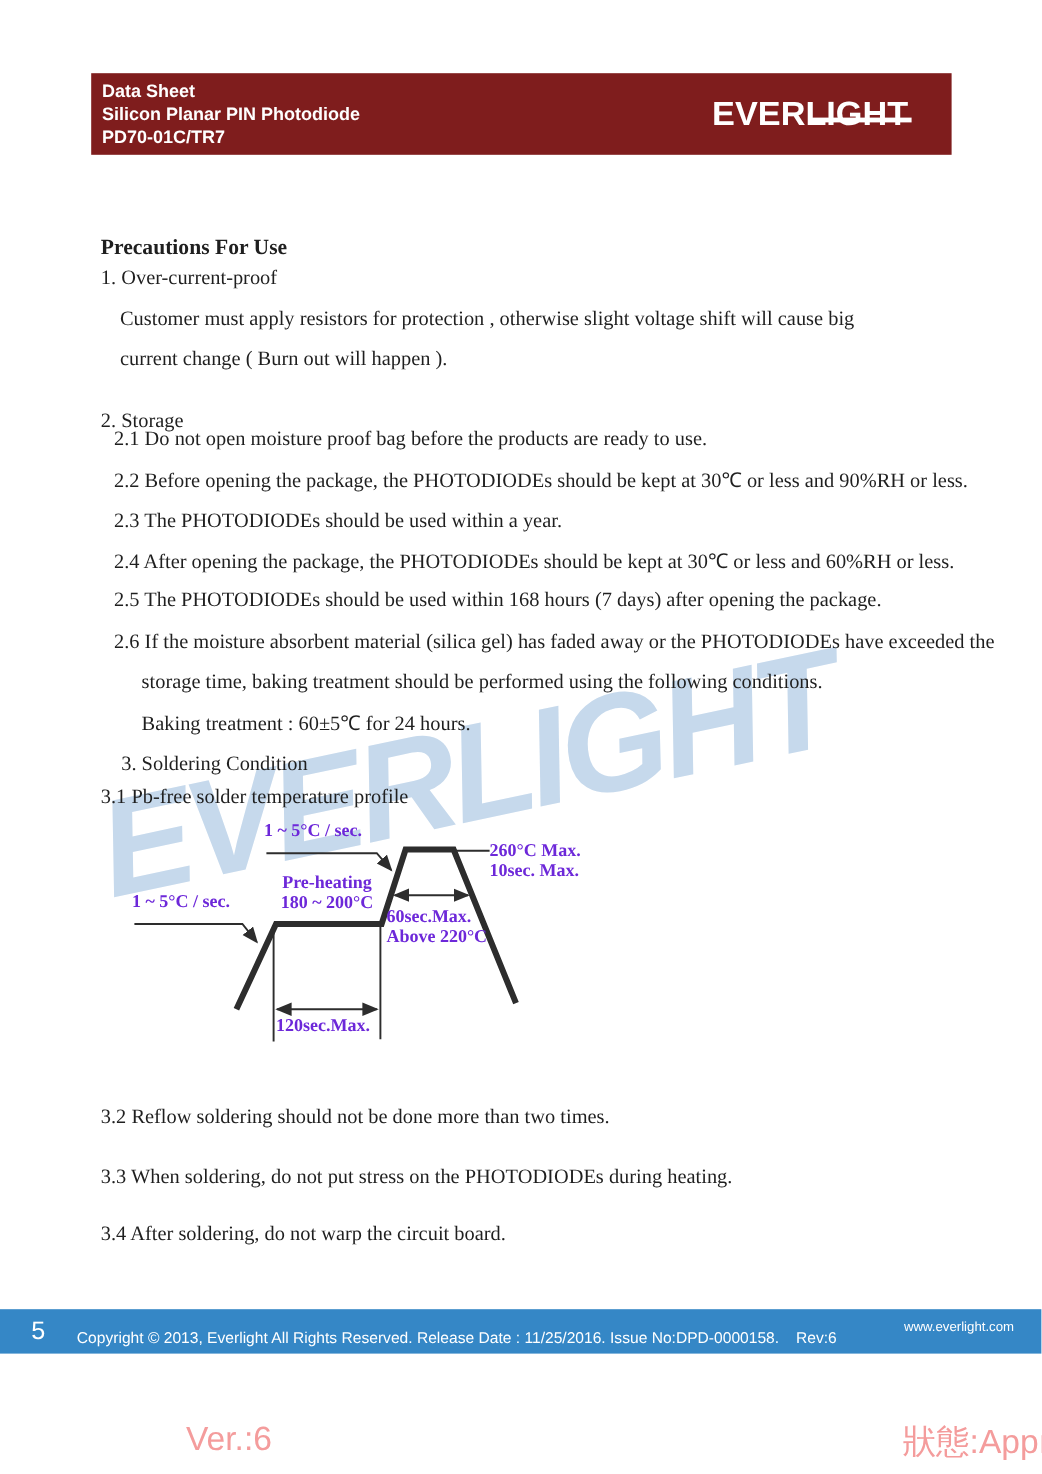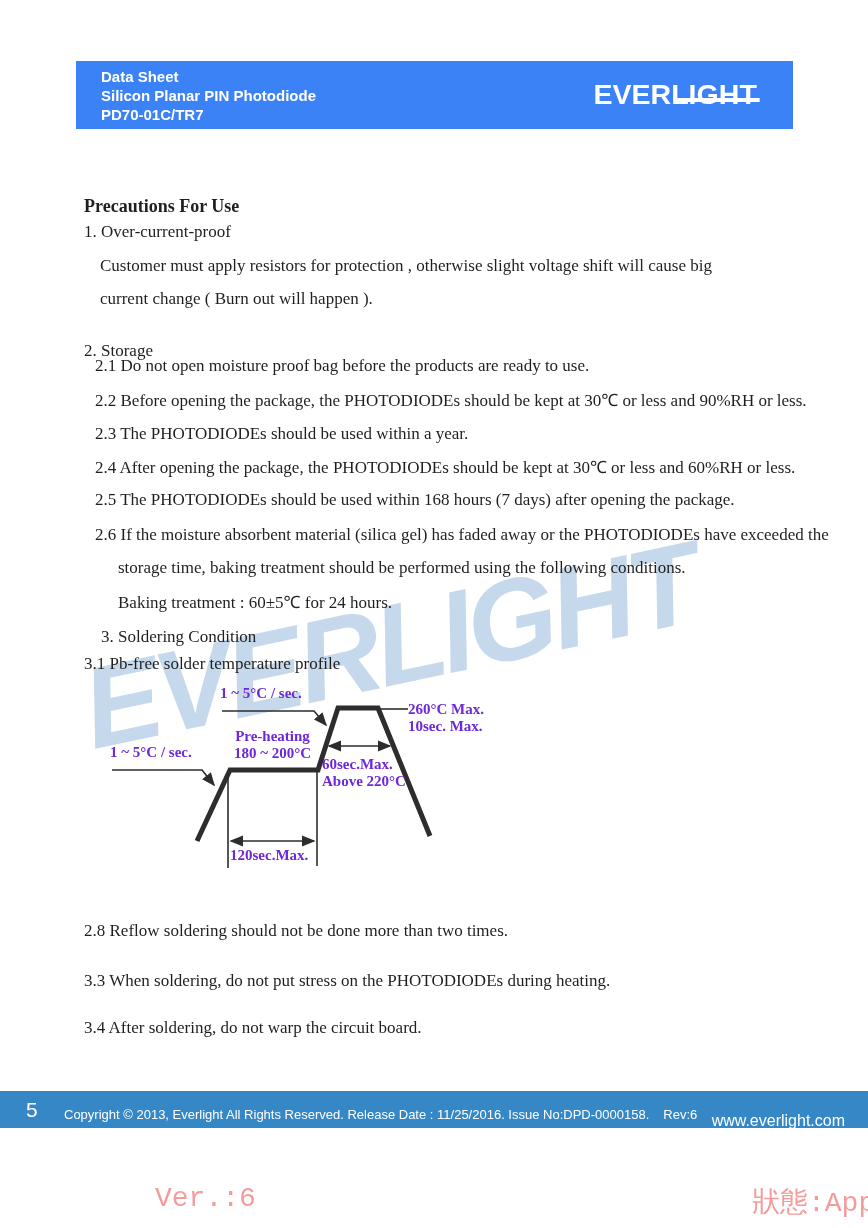--- a/index.html
+++ b/index.html
@@ -28,26 +28,25 @@
     z-index:0;
     white-space:nowrap;
     user-select:none;
   }
 
   
   .header-bar {
     position:absolute;
     left:76px; top:61px;
     width:717px; height:68px;
-    background:#3b82f6;
+    background:#7f1d1d;
     z-index:2;
     display:flex;
     justify-content:space-between;
     align-items:center;
-    padding-left:16px;
   }
   .header-titles {
     padding:6px 0 0 9px;
     align-self:flex-start;
     font-family:"Liberation Sans", sans-serif;
     font-size:15px;
     font-weight:bold;
     color:#ffffff;
     line-height:19px;
   }
@@ -111,30 +110,30 @@
   .page-number {
     position:absolute; left:26px; top:7px;
     font-size:21px;
   }
   .footer-copy {
     position:absolute; left:64px; top:16px;
     font-size:13px;
   }
   .footer-copy .rev { margin-left:14px; }
   .footer-site {
-    position:absolute; right:23px; top:21px;
-    font-size:16px;
+    position:absolute; right:23px; top:9px;
+    font-size:11px;
   }
 
   
   .revision-line {
     position:absolute;
     left:0; top:1183px;
     width:868px; height:34px;
-    font-family:Liberation Mono, monospace;
+    font-family:Liberation Sans, sans-serif;
     font-size:28px;
     color:#f49c9c;
     white-space:nowrap;
     overflow:hidden;
     z-index:3;
   }
   .rev-ver     { position:absolute; left:155px; top:0; }
   .rev-date    { position:absolute; left:306px; top:0; }
   .rev-status  { position:absolute; left:752px; top:0; }
 </style>
@@ -160,21 +159,21 @@
 <div class="doc-line" style="left:95px;  top:356px;">2.1 Do not open moisture proof bag before the products are ready to use.</div>
 <div class="doc-line" style="left:95px;  top:388px;">2.2 Before opening the package, the PHOTODIODEs should be kept at 30℃  or less and 90%RH or less.</div>
 <div class="doc-line" style="left:95px;  top:424px;">2.3 The PHOTODIODEs should be used within a year.</div>
 <div class="doc-line" style="left:95px;  top:455px;">2.4 After opening the package, the PHOTODIODEs should be kept at 30℃  or less and 60%RH or less.</div>
 <div class="doc-line" style="left:95px;  top:490px;">2.5 The PHOTODIODEs should be used within 168 hours (7 days) after opening the package.</div>
 <div class="doc-line" style="left:95px;  top:525px;">2.6 If the moisture absorbent material (silica gel) has faded away or the PHOTODIODEs have exceeded the</div>
 <div class="doc-line" style="left:118px; top:558px;">storage time, baking treatment should be performed using the following conditions.</div>
 <div class="doc-line" style="left:118px; top:590px;">Baking treatment : 60±5℃  for 24 hours.</div>
 <div class="doc-line" style="left:101px;  top:627px;">3. Soldering Condition</div>
 <div class="doc-line" style="left:84px;  top:654px;">3.1 Pb-free solder temperature profile</div>
-<div class="doc-line" style="left:84px;  top:921px;">2.8 Reflow soldering should not be done more than two times.</div>
+<div class="doc-line" style="left:84px;  top:921px;">3.2 Reflow soldering should not be done more than two times.</div>
 <div class="doc-line" style="left:84px;  top:947px;margin-top:24px;">3.3 When soldering, do not put stress on the PHOTODIODEs during heating.</div>
 <div class="doc-line" style="left:84px;  top:1018px;">3.4 After soldering, do not warp the circuit board.</div>
 
 <div class="diagram">
   <svg width="430" height="200" viewBox="0 0 430 200">
     <defs>
       <marker id="ah" orient="auto" markerWidth="9" markerHeight="8" refX="7.5" refY="3.5">
         <path d="M0,0 L8.5,3.5 L0,7 Z" fill="#2d2d2d"></path>
       </marker>
       <marker id="ahr" orient="auto-start-reverse" markerWidth="9" markerHeight="8" refX="7.5" refY="3.5">

